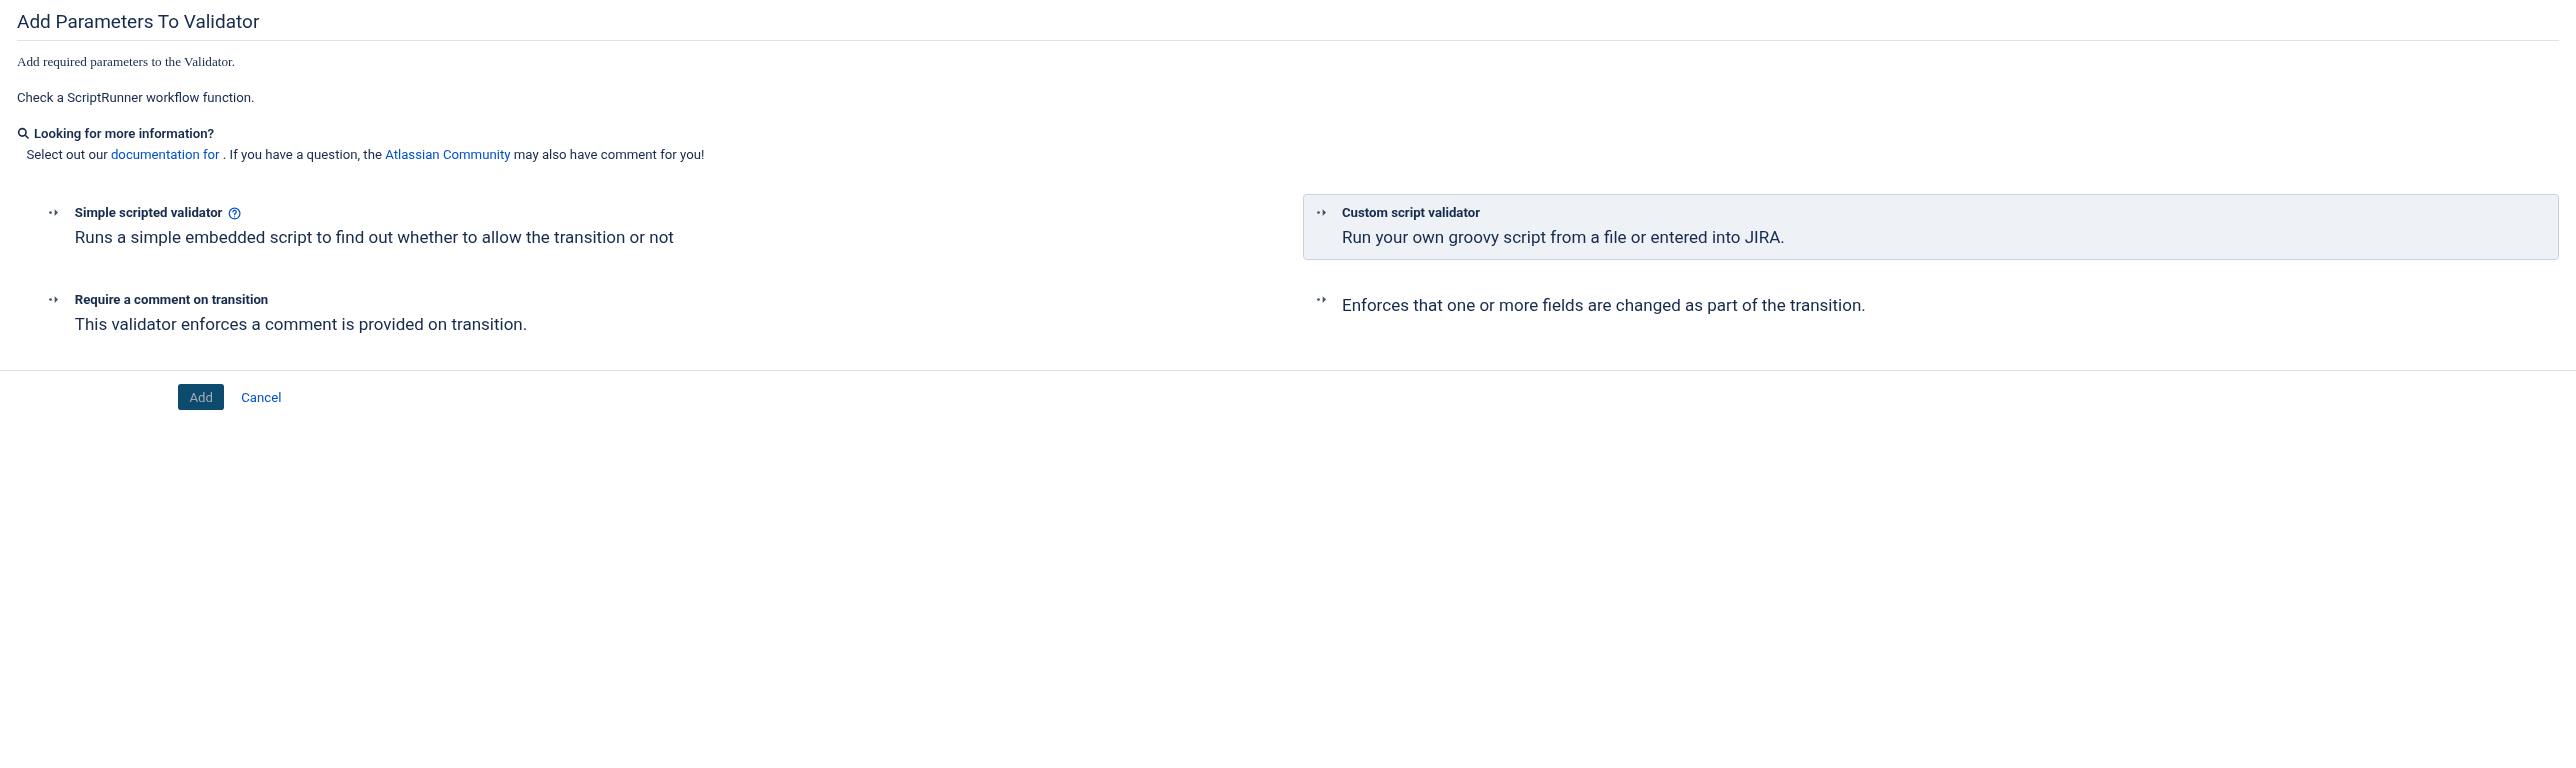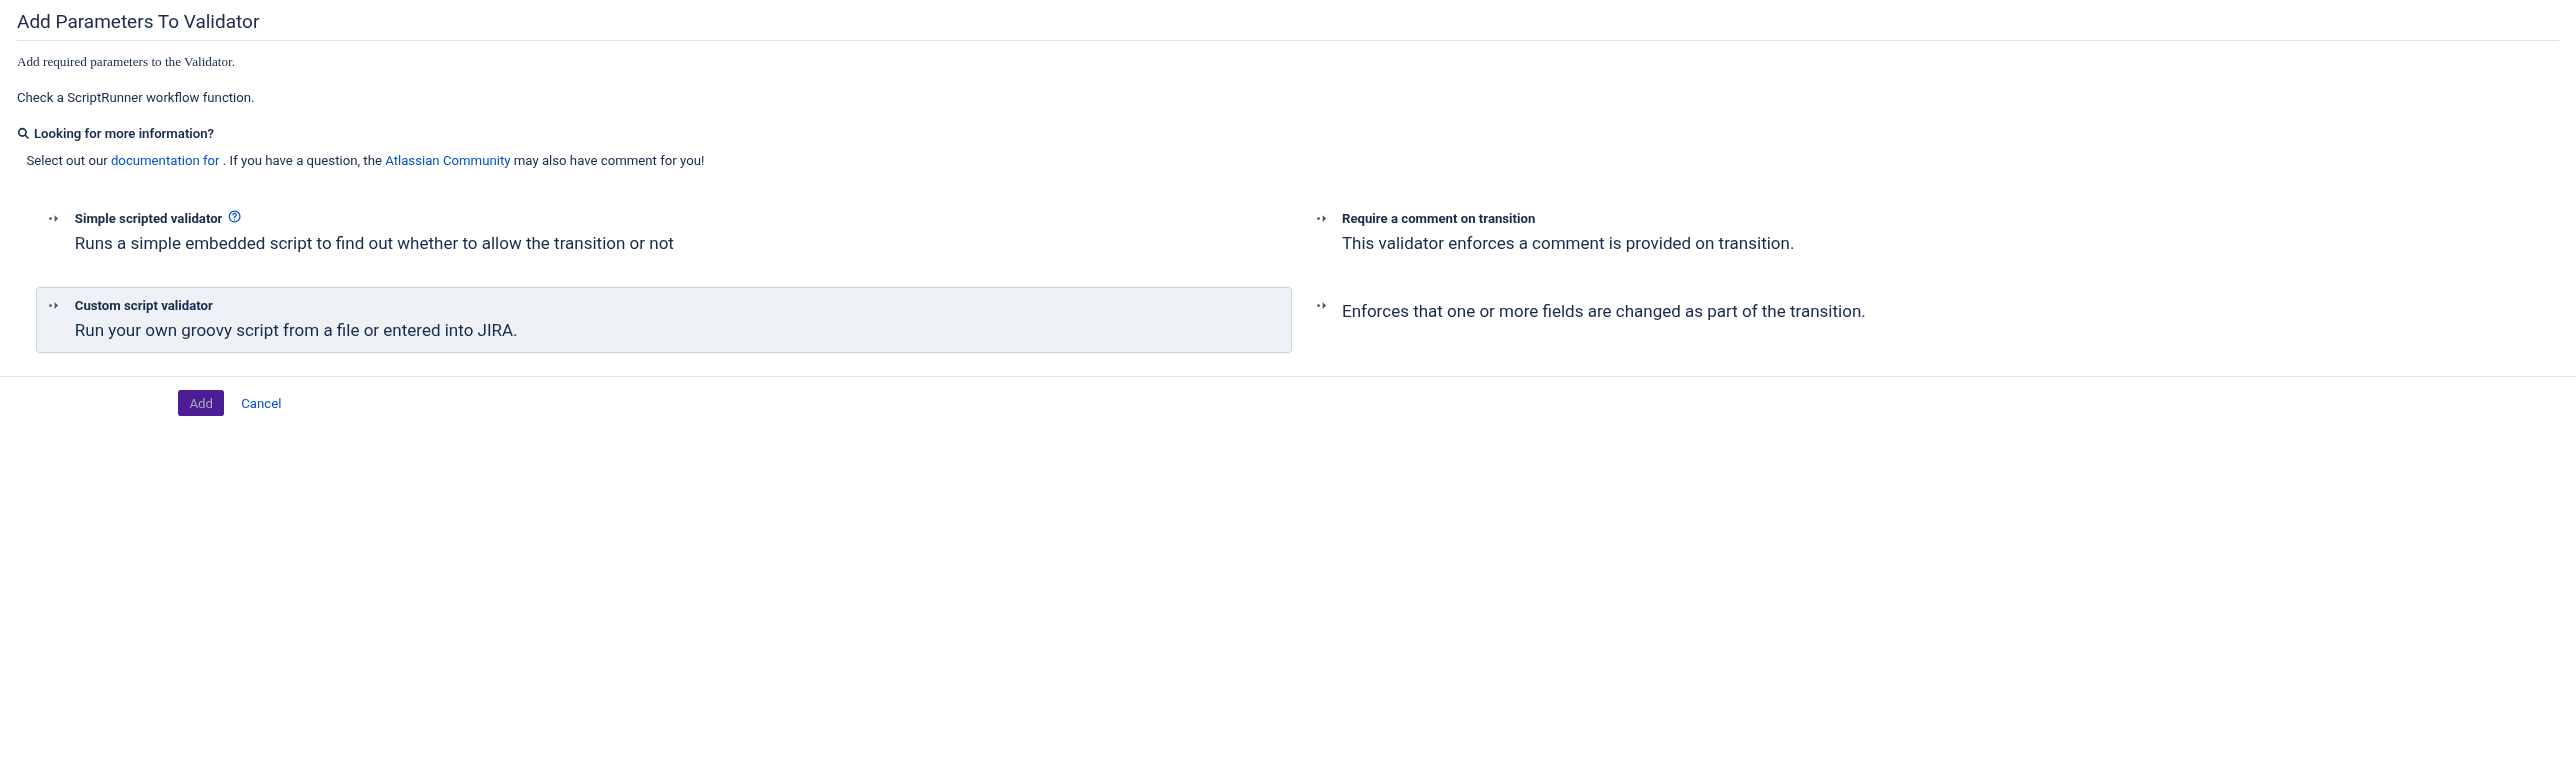--- a/index.html
+++ b/index.html
@@ -42,21 +42,21 @@
   .info-block {
     margin-bottom: 17px;
   }
   .info-heading {
     display: flex;
     align-items: center;
     gap: 3.8px;
     font-weight: 600;
     font-size: 13.2px;
     color: #172B4D;
-    margin-bottom: 9px;
+    margin-bottom: 3px;
   }
   .info-heading svg {
     width: 13.2px;
     height: 13.2px;
     flex-shrink: 0;
   }
   .info-body {
     font-size: 13.2px;
     color: #172B4D;
     padding-left: 9.5px;
@@ -91,20 +91,21 @@
   .option-icon svg {
     width: 15px;
     height: 13.2px;
     display: block;
   }
   .option-body {
     flex: 1;
   }
   .option-title-row {
     display: flex;
+    align-items: center;
     gap: 5.7px;
   }
   .option-title {
     font-weight: 700;
     font-size: 13.2px;
     color: #172B4D;
   }
   .option-title-row svg.help {
     width: 13.2px;
     height: 13.2px;
@@ -127,21 +128,21 @@
   }
   .btn {
     font-size: 13.2px;
     border-radius: 2.8px;
     padding: 5.7px 11.4px;
     cursor: pointer;
     border: none;
     font-family: inherit;
   }
   .btn-primary {
-    background: #4c1d95;
+    background: #0c4a6e;
     color: #A5ADBA;
     cursor: not-allowed;
   }
   .btn-link {
     background: transparent;
     color: #0052CC;
     padding: 5.7px 3.8px;
   }
 </style>
 </head>
@@ -183,47 +184,47 @@
           <svg class="help" viewBox="0 0 16 16" fill="none" stroke="#0052CC" stroke-width="1.5">
             <circle cx="8" cy="8" r="6.5"></circle>
             <path d="M6 6 a2 2 0 1 1 3 1.7 c-0.7 0.4 -1 0.8 -1 1.8" stroke-linecap="round"></path>
             <circle cx="8" cy="12" r="0.7" fill="#0052CC" stroke="none"></circle>
           </svg>
         </div>
         <div class="option-desc">Runs a simple embedded script to find out whether to allow the transition or not</div>
       </div>
     </div>
 
+    <div class="option selected">
+      <span class="option-icon">
+        <svg viewBox="0 0 18 14" fill="#42526E">
+          <circle cx="3" cy="7" r="1.6"></circle>
+          <path d="M8 3 L12 7 L8 11 Z"></path>
+        </svg>
+      </span>
+      <div class="option-body">
+        <div class="option-title-row">
+          <span class="option-title">Custom script validator</span>
+        </div>
+        <div class="option-desc">Run your own groovy script from a file or entered into JIRA.</div>
+      </div>
+    </div>
+
     <div class="option">
       <span class="option-icon">
         <svg viewBox="0 0 18 14" fill="#42526E">
           <circle cx="3" cy="7" r="1.6"></circle>
           <path d="M8 3 L12 7 L8 11 Z"></path>
         </svg>
       </span>
       <div class="option-body">
         <div class="option-title-row">
           <span class="option-title">Require a comment on transition</span>
         </div>
         <div class="option-desc">This validator enforces a comment is provided on transition.</div>
-      </div>
-    </div>
-
-    <div class="option selected">
-      <span class="option-icon">
-        <svg viewBox="0 0 18 14" fill="#42526E">
-          <circle cx="3" cy="7" r="1.6"></circle>
-          <path d="M8 3 L12 7 L8 11 Z"></path>
-        </svg>
-      </span>
-      <div class="option-body">
-        <div class="option-title-row">
-          <span class="option-title">Custom script validator</span>
-        </div>
-        <div class="option-desc">Run your own groovy script from a file or entered into JIRA.</div>
       </div>
     </div>
 
     <div class="option">
       <span class="option-icon">
         <svg viewBox="0 0 18 14" fill="#42526E">
           <circle cx="3" cy="7" r="1.6"></circle>
           <path d="M8 3 L12 7 L8 11 Z"></path>
         </svg>
       </span>

